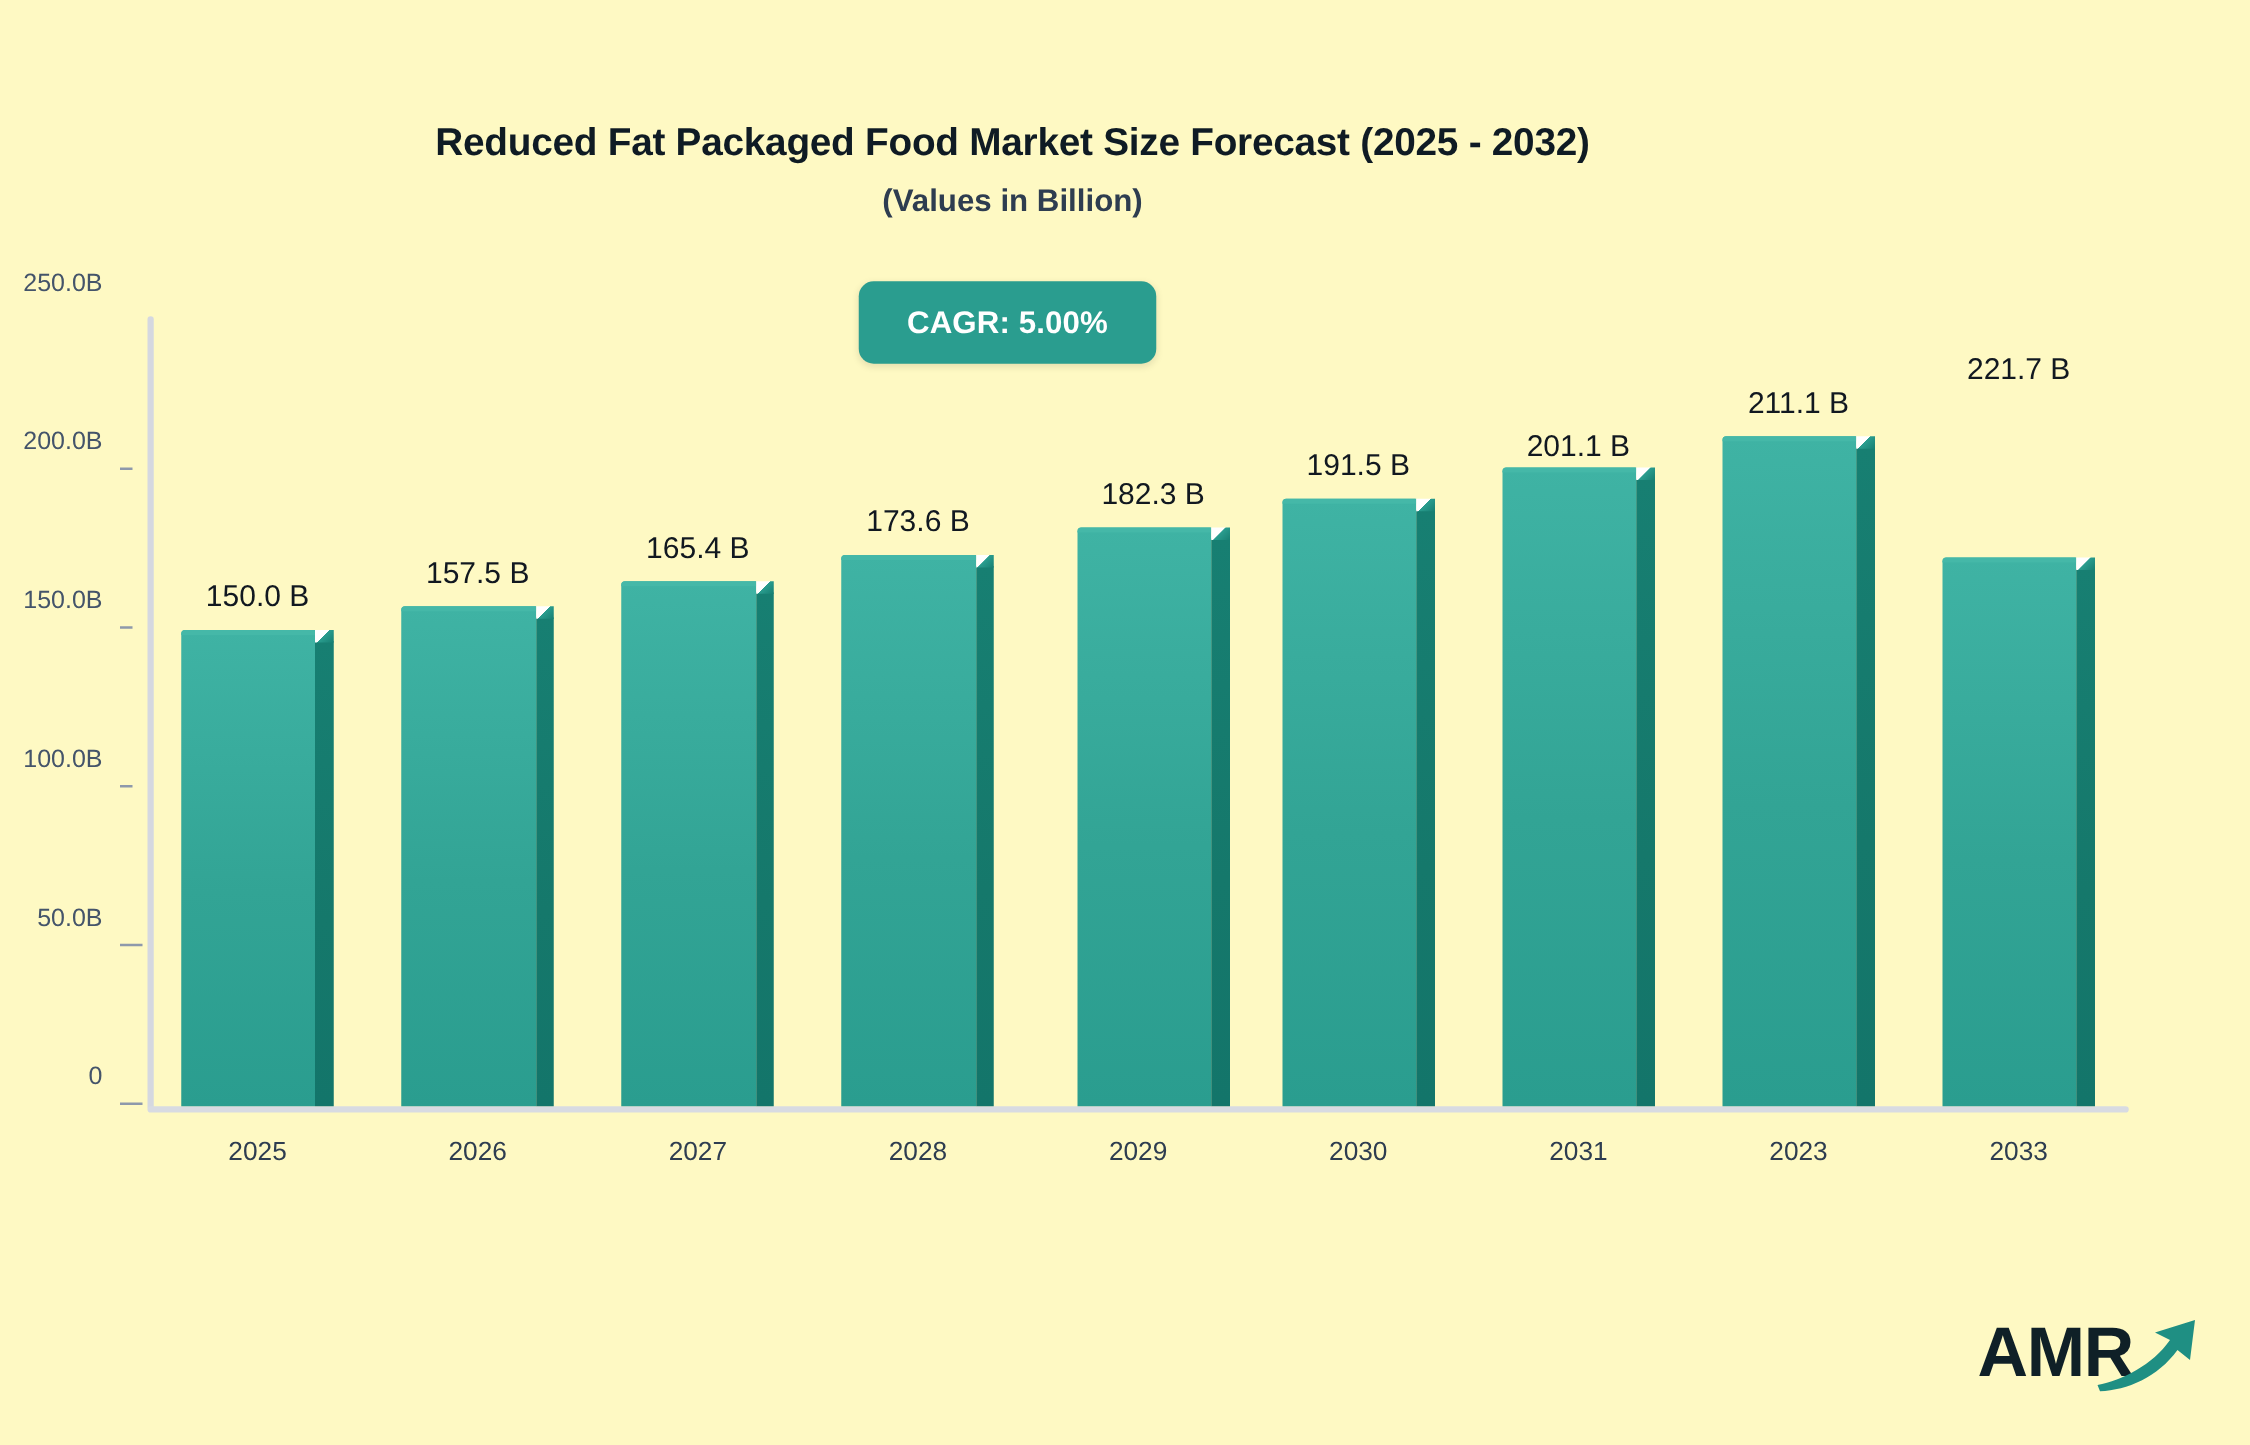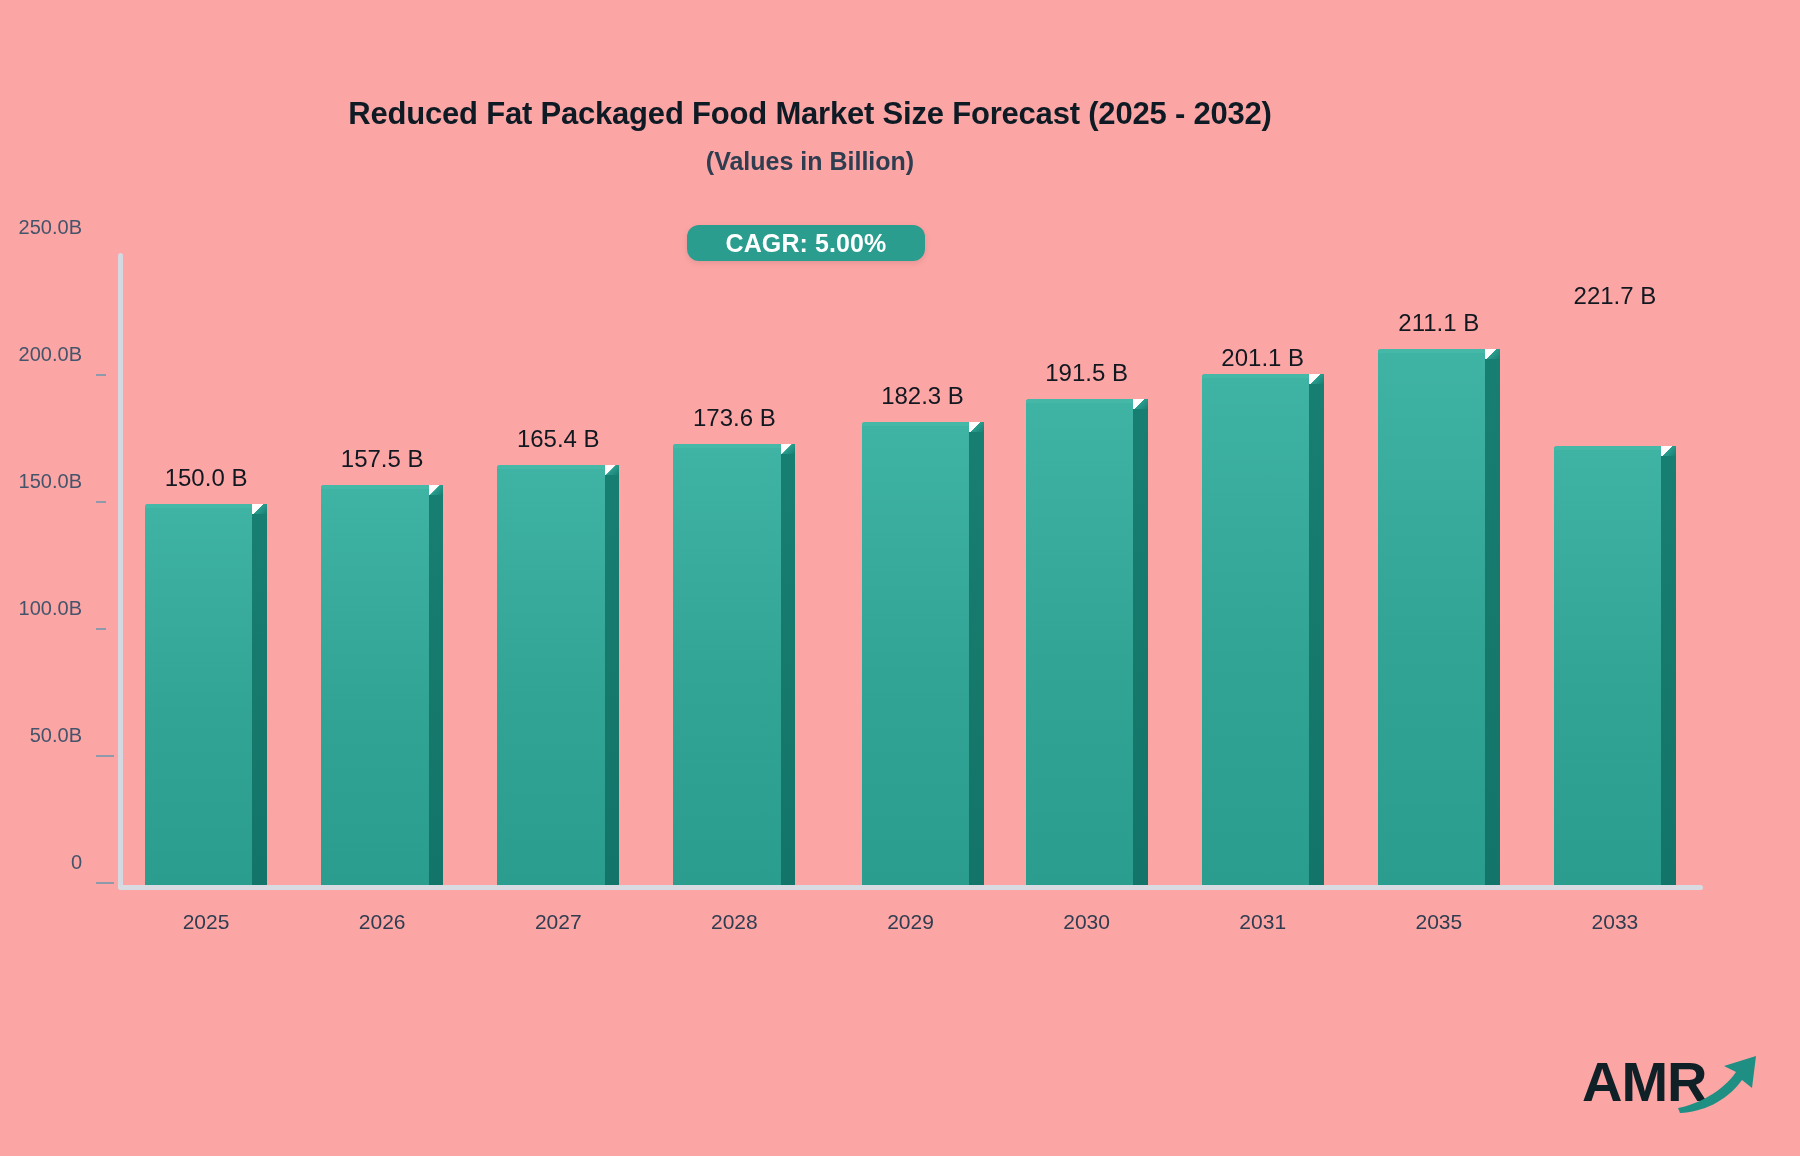--- a/index.html
+++ b/index.html
@@ -11,21 +11,21 @@
     width: 1800px;
     height: 1156px;
     font-family: "Liberation Sans", sans-serif;
     position: relative;
     overflow: hidden;
   }
 
   #chart-root {
     position: absolute;
     inset: 0;
-    background: #fca5a5;
+    background: #fef9c3;
   }
 
   
   #chart-title {
     position: absolute;
     top: 96px;
     left: 0;
     width: 1620px;
     text-align: center;
     font-size: 31px;
@@ -44,21 +44,21 @@
     font-weight: bold;
     color: #2e3d50;
   }
 
   
   #cagr-badge {
     position: absolute;
     top: 225px;
     left: 687px;
     width: 238px;
-    height: 36px;
+    height: 66px;
     background: #2a9d8f;
     border-radius: 12px;
     display: flex;
     align-items: center;
     justify-content: center;
     box-shadow: 0 2px 6px rgba(0,0,0,0.10);
   }
   #cagr-badge span {
     color: #ffffff;
     font-size: 25px;
@@ -324,21 +324,21 @@
         </div>
       </div>
     <div id="x-axis-labels">
         <div class="x-label" style="position: absolute; left: 0px; width: 176.111px; top: 660px;">2025</div>
         <div class="x-label" style="position: absolute; left: 176.111px; width: 176.111px; top: 660px;">2026</div>
         <div class="x-label" style="position: absolute; left: 352.222px; width: 176.111px; top: 660px;">2027</div>
         <div class="x-label" style="position: absolute; left: 528.333px; width: 176.111px; top: 660px;">2028</div>
         <div class="x-label" style="position: absolute; left: 704.444px; width: 176.111px; top: 660px;">2029</div>
         <div class="x-label" style="position: absolute; left: 880.556px; width: 176.111px; top: 660px;">2030</div>
         <div class="x-label" style="position: absolute; left: 1056.67px; width: 176.111px; top: 660px;">2031</div>
-        <div class="x-label" style="position: absolute; left: 1232.78px; width: 176.111px; top: 660px;">2035</div>
+        <div class="x-label" style="position: absolute; left: 1232.78px; width: 176.111px; top: 660px;">2023</div>
         <div class="x-label" style="position: absolute; left: 1408.89px; width: 176.111px; top: 660px;">2033</div>
       </div>
   </div>
 
   <div id="amr-logo">
     <div id="amr-wordmark">AMR</div>
     <svg id="amr-arrow-icon" viewBox="0 0 86 62" xmlns="http://www.w3.org/2000/svg">
       <path d="M2 56 C 22 52, 46 40, 60 20 L 48 14 L 80 4 L 76 36 L 66 28
                C 50 50, 26 60, 4 61 Z" fill="#1f8f83"></path>
     </svg>

